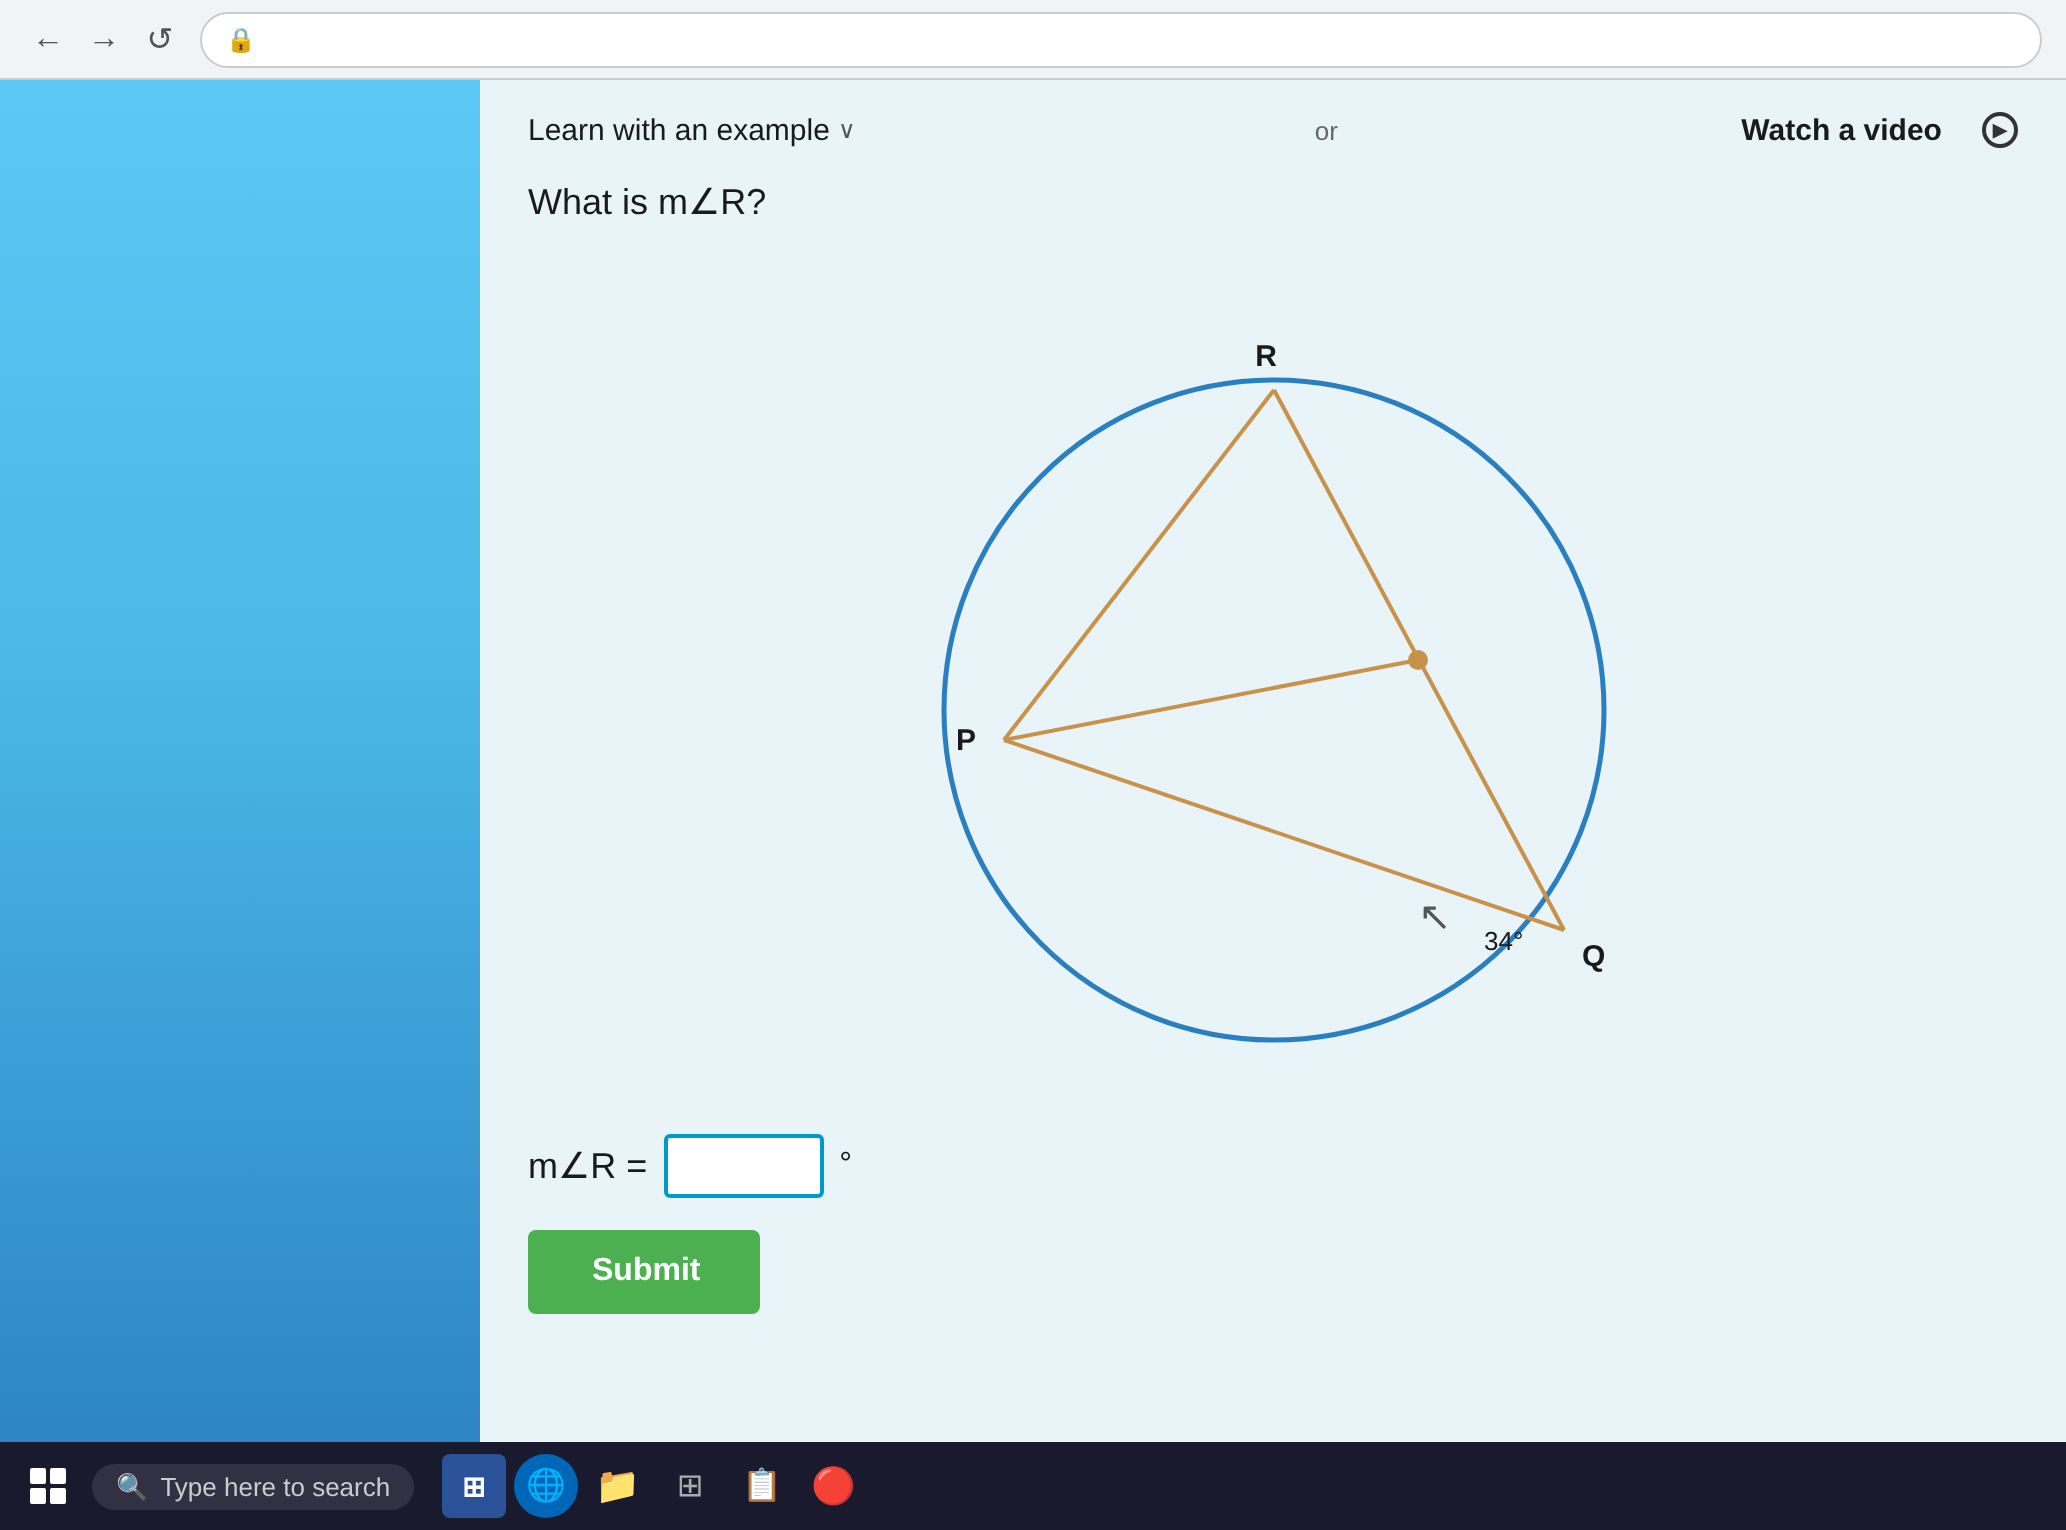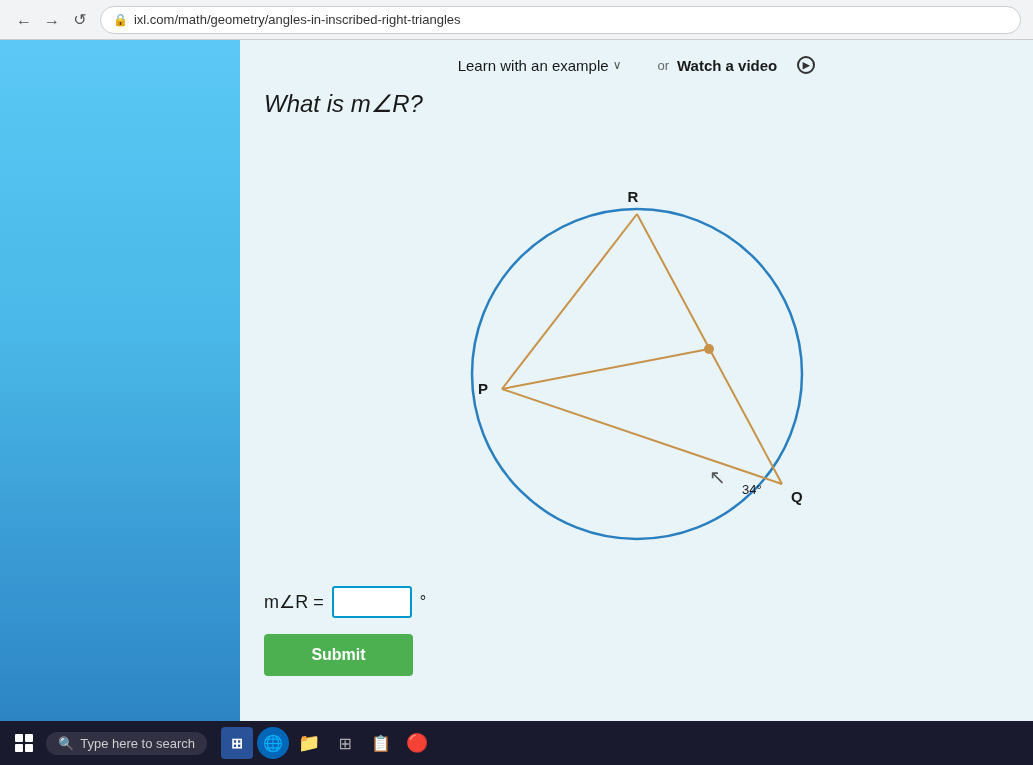--- a/index.html
+++ b/index.html
@@ -77,21 +77,21 @@
       background: #e8f4f8;
       display: flex;
       flex-direction: column;
       padding: 16px 24px;
     }
 
     
     .top-bar {
       display: flex;
       align-items: center;
-      justify-content: center;
+      justify-content: space-between;
       gap: 8px;
       margin-bottom: 16px;
     }
     .learn-example-btn {
       background: none;
       border: none;
       cursor: pointer;
       font-size: 15px;
       color: #1a1a1a;
       font-weight: 500;
@@ -126,25 +126,24 @@
       border: 2px solid #333;
       display: inline-flex;
       align-items: center;
       justify-content: center;
       font-size: 9px;
       color: #333;
     }
 
     
     .question-text {
-      font-size: 24px;
+      font-size: 18px;
       font-weight: 500;
       color: #1a1a1a;
-      margin-bottom: 16px;
-      font-style: italic;
+      margin-bottom: 3px;
     }
 
     
     .diagram-container {
       display: flex;
       justify-content: center;
       margin-bottom: 20px;
     }
 
     
@@ -175,21 +174,21 @@
     
     .submit-btn {
       background: #4caf50;
       color: white;
       border: none;
       padding: 12px 32px;
       font-size: 16px;
       font-weight: 600;
       border-radius: 4px;
       cursor: pointer;
-      width: 149px;
+      width: 116px;
     }
 
     
     .taskbar {
       position: absolute;
       bottom: 0;
       left: 0;
       width: 100%;
       height: 44px;
       background: #1a1a2e;
@@ -260,21 +259,20 @@
 <body>
 
 <div class="browser-chrome">
   <div class="nav-buttons">
     <button class="nav-btn">←</button>
     <button class="nav-btn">→</button>
     <button class="nav-btn">↺</button>
   </div>
   <div class="address-bar">
     <span class="lock-icon">🔒</span>
-    <span>ixl.com/math/geometry/angles-in-inscribed-right-triangles</span>
   </div>
 </div>
 
 <div class="main-layout">
 
   <div class="left-sidebar"></div>
 
   <div class="content-area">
 
     <div class="top-bar">

